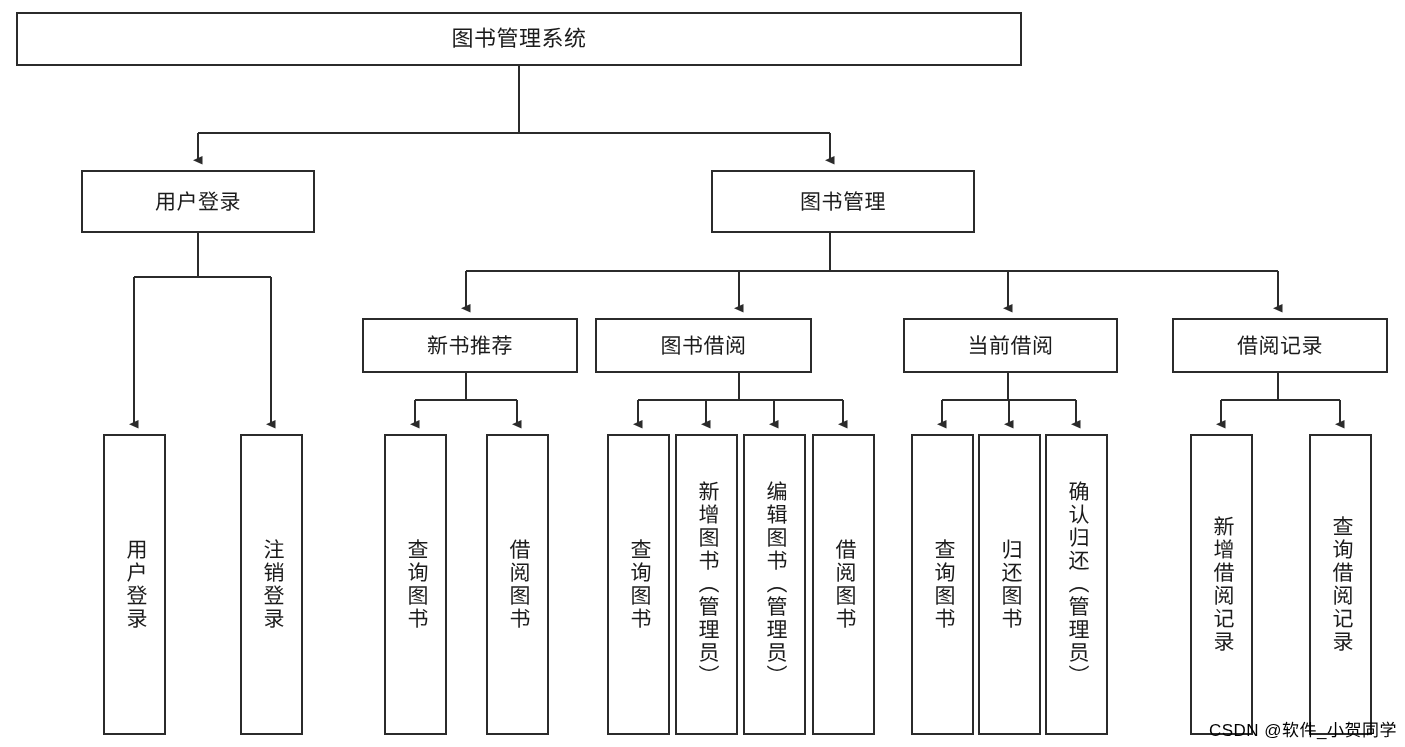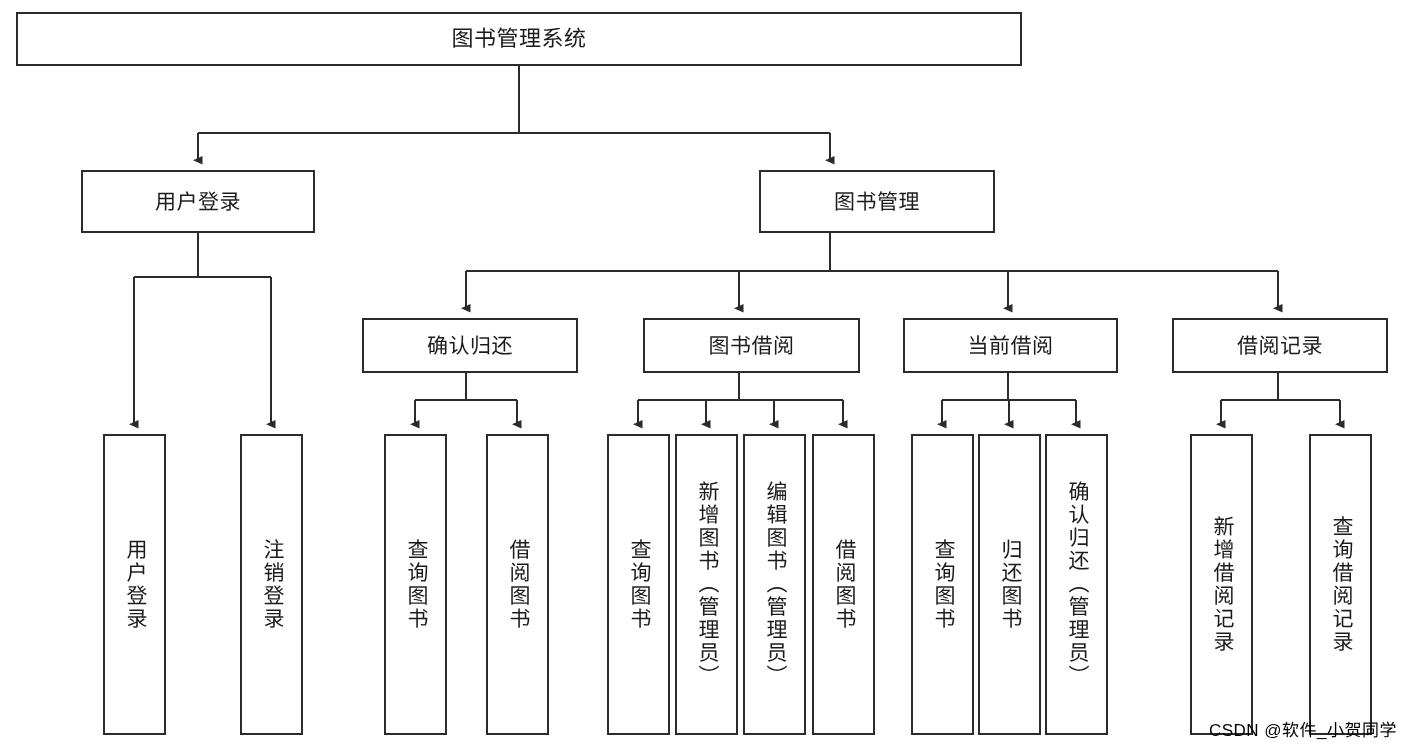--- a/index.html
+++ b/index.html
@@ -125,24 +125,24 @@
       <path d="M1278,373 L1278,400"></path>
       <path d="M1221,400 L1340,400"></path>
       <path d="M1221,400 L1221,424" marker-end="url(#arrow)"></path>
       <path d="M1340,400 L1340,424" marker-end="url(#arrow)"></path>
     </g>
   </svg>
 
   <div class="node node-h node-root" style="left:16px; top:12px; width:1006px; height:54px;">图书管理系统</div>
 
   <div class="node node-h" style="left:81px; top:170px; width:234px; height:63px;">用户登录</div>
-  <div class="node node-h" style="left:711px; top:170px; width:236px; height:63px;margin-left:48px;">图书管理</div>
+  <div class="node node-h" style="left:711px; top:170px; width:264px; height:63px;">图书管理</div>
 
-  <div class="node node-h" style="left:362px; top:318px; width:216px; height:55px;">确认归还</div>
-  <div class="node node-h" style="left:643px; top:318px; width:217px; height:55px;">图书借阅</div>
+  <div class="node node-h" style="left:362px; top:318px; width:216px; height:55px;">新书推荐</div>
+  <div class="node node-h" style="left:595px; top:318px; width:217px; height:55px;">图书借阅</div>
   <div class="node node-h" style="left:1172px; top:318px; width:216px; height:55px;">借阅记录</div>
   <div class="node node-h" style="left:903px; top:318px; width:215px; height:55px;">当前借阅</div>
 
   <div class="node node-v" style="left:103px; top:434px; width:63px; height:301px;">
     <span class="vlabel">用户登录</span>
   </div>
   <div class="node node-v" style="left:240px; top:434px; width:63px; height:301px;">
     <span class="vlabel">注销登录</span>
   </div>
 

